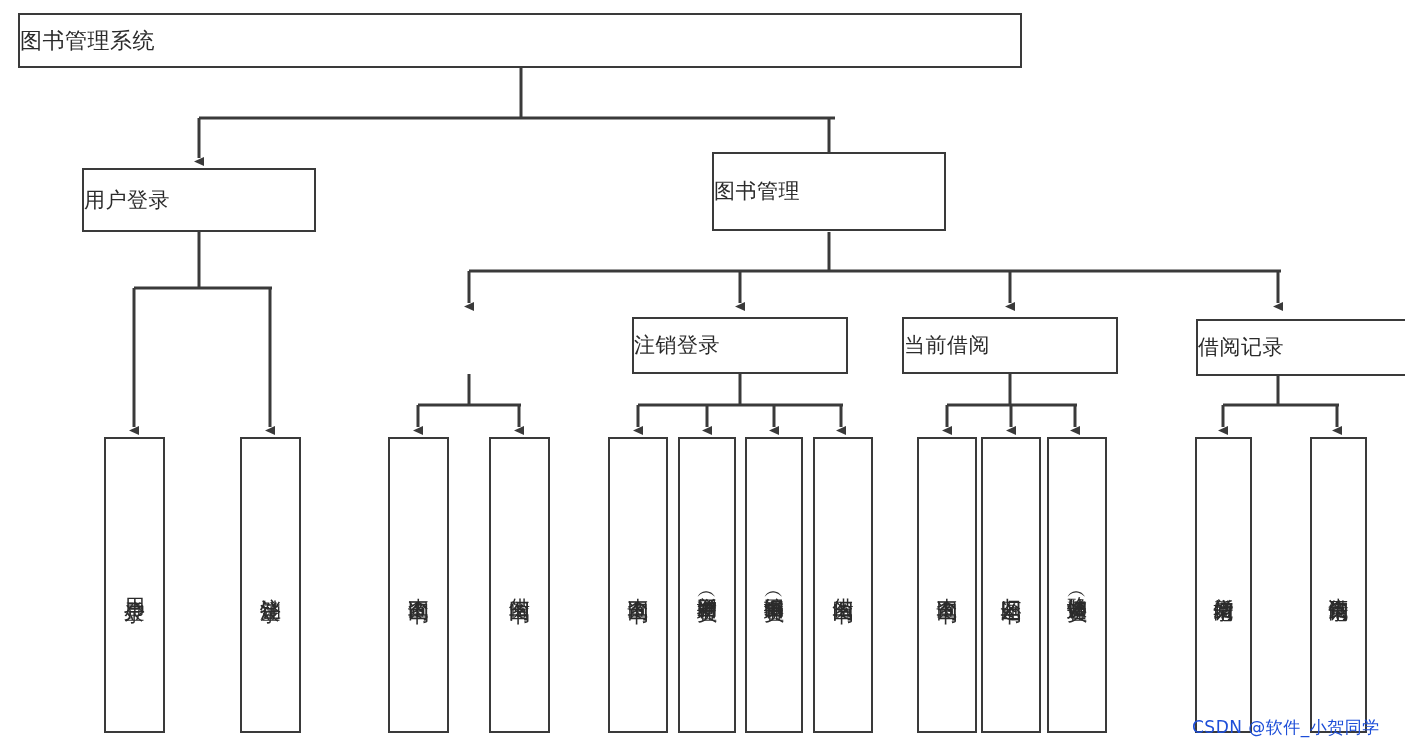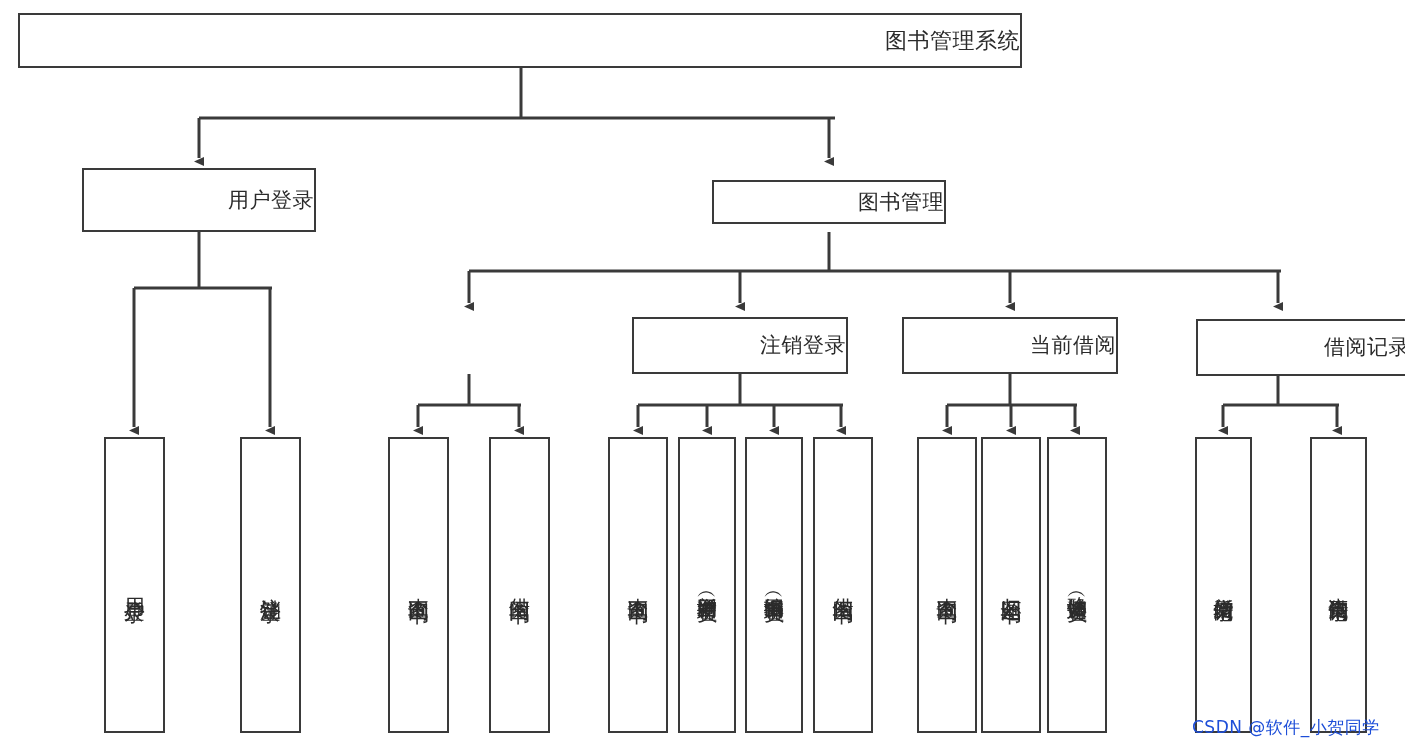--- a/index.html
+++ b/index.html
@@ -25,21 +25,21 @@
     height: 747px;
     pointer-events: none;
   }
   .node {
     position: absolute;
     box-sizing: border-box;
     border: 2px solid #3a3a3a;
     background: #ffffff;
     display: flex;
     align-items: center;
-    justify-content: flex-end;
+    justify-content: flex-start;
     color: #2b2b2b;
   }
   .node .label {
     display: block;
     text-align: center;
     line-height: 1.0;
   }
   
   .node.horiz .label {
     writing-mode: horizontal-tb;
@@ -131,21 +131,21 @@
     </g>
   </svg>
 
   <div class="node horiz root" style="left:18px; top:13px; width:1004px; height:55px;">
     <span class="label">图书管理系统</span>
   </div>
 
   <div class="node horiz" style="left:82px; top:168px; width:234px; height:64px;">
     <span class="label">用户登录</span>
   </div>
-  <div class="node horiz" style="left:712px; top:180px; width:234px; height:44px;">
+  <div class="node horiz" style="left:712px; top:152px; width:234px; height:79px;">
     <span class="label">图书管理</span>
   </div>
 
   <div class="node horiz" style="left:632px; top:317px; width:216px; height:57px;">
     <span class="label">注销登录</span>
   </div>
   <div class="node horiz" style="left:902px; top:317px; width:216px; height:57px;">
     <span class="label">当前借阅</span>
   </div>
   <div class="node horiz" style="left:1172px; top:319px; width:216px; height:57px;margin-left:24px;">

